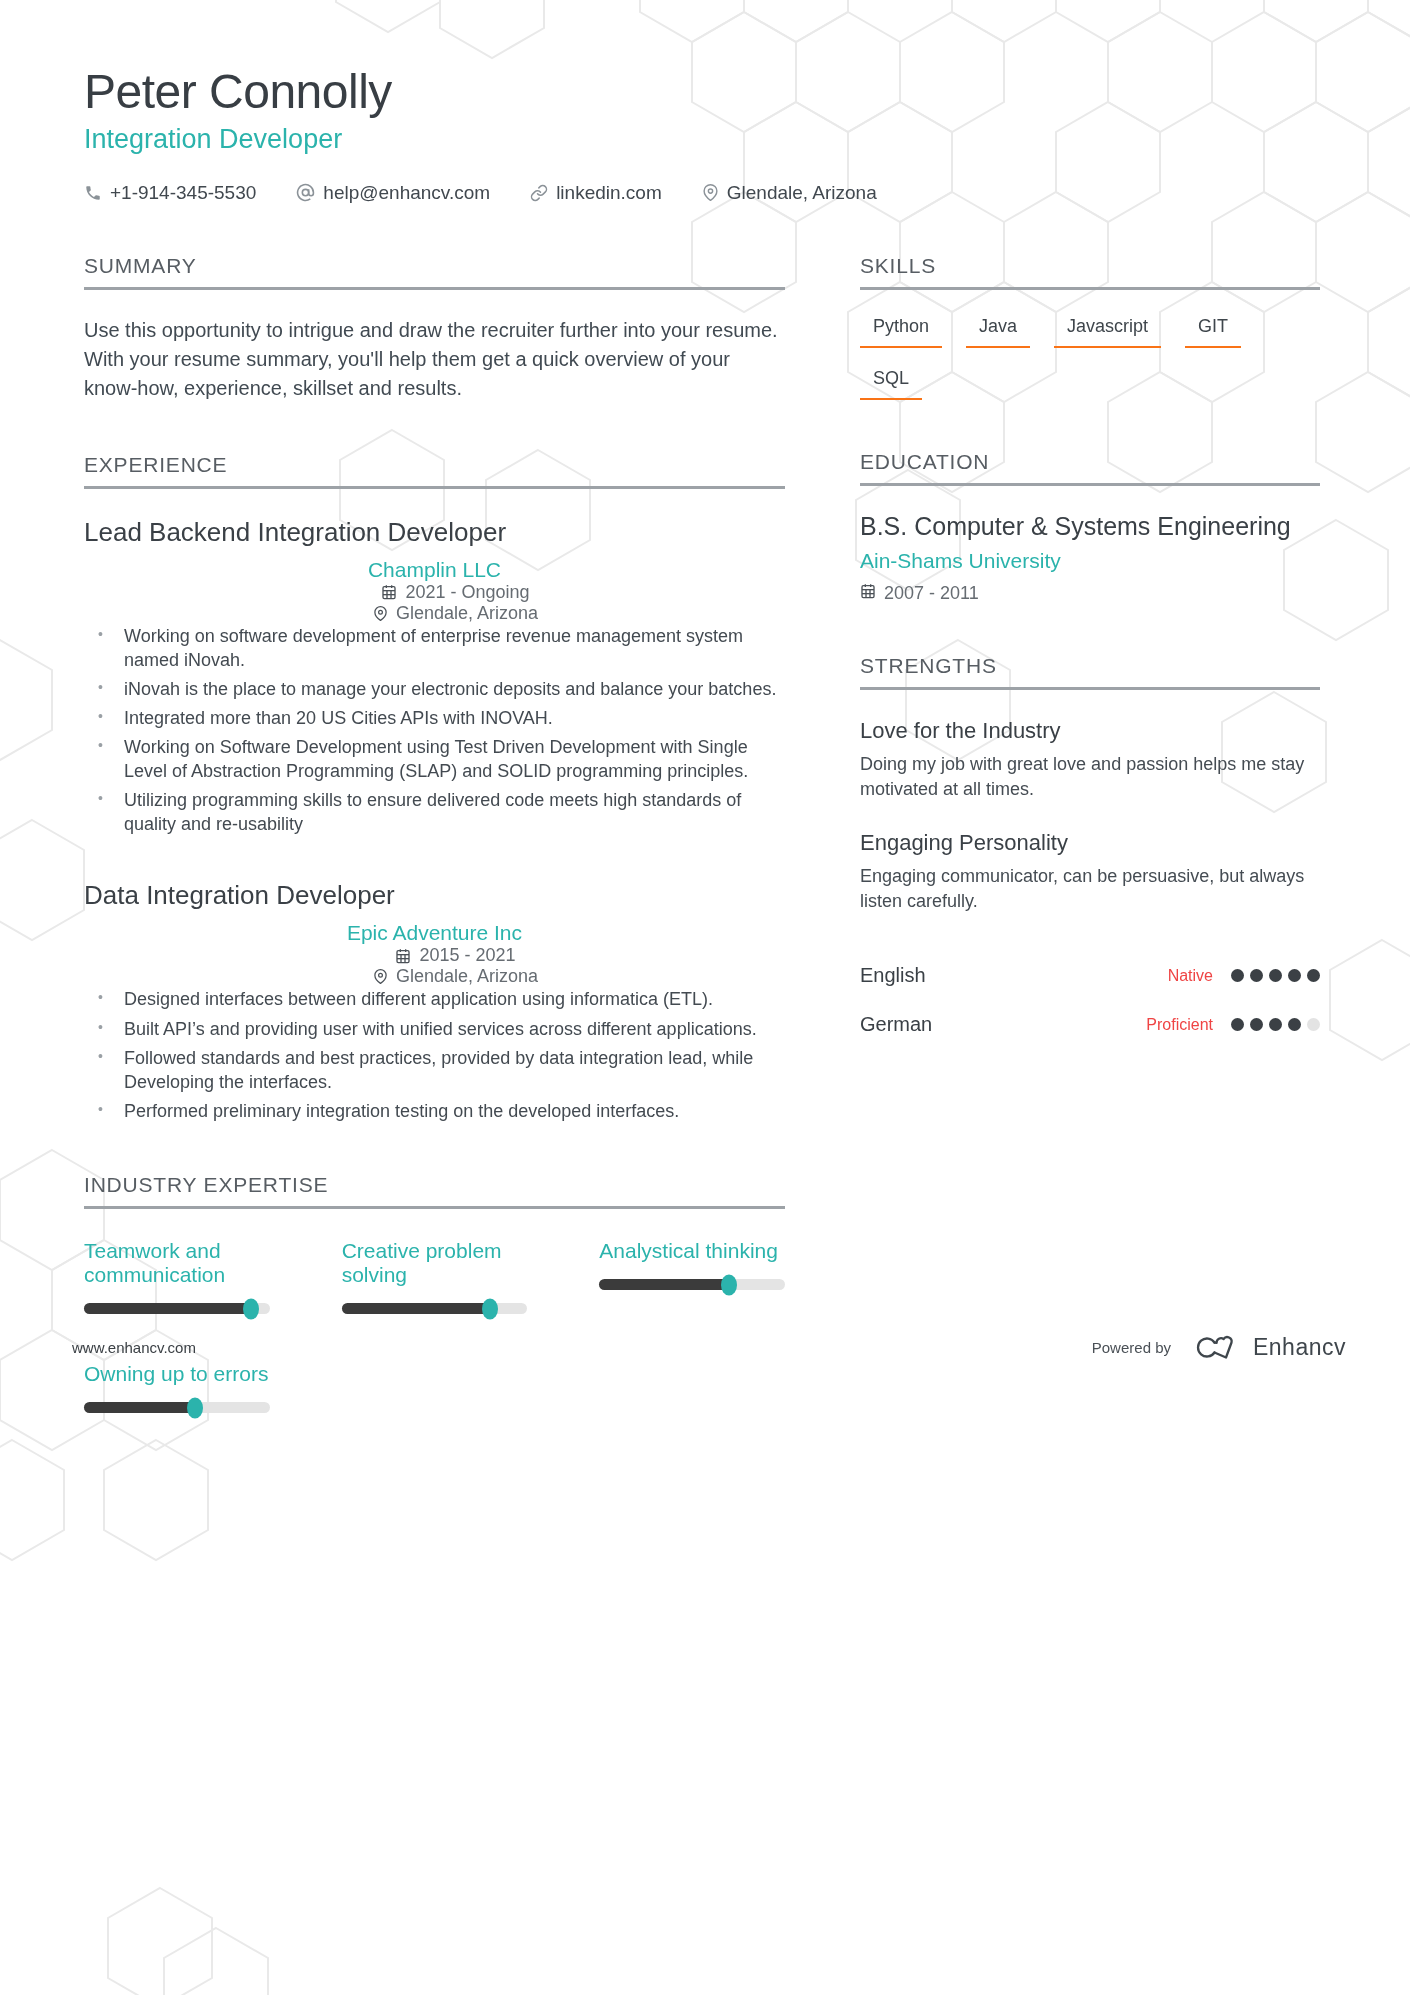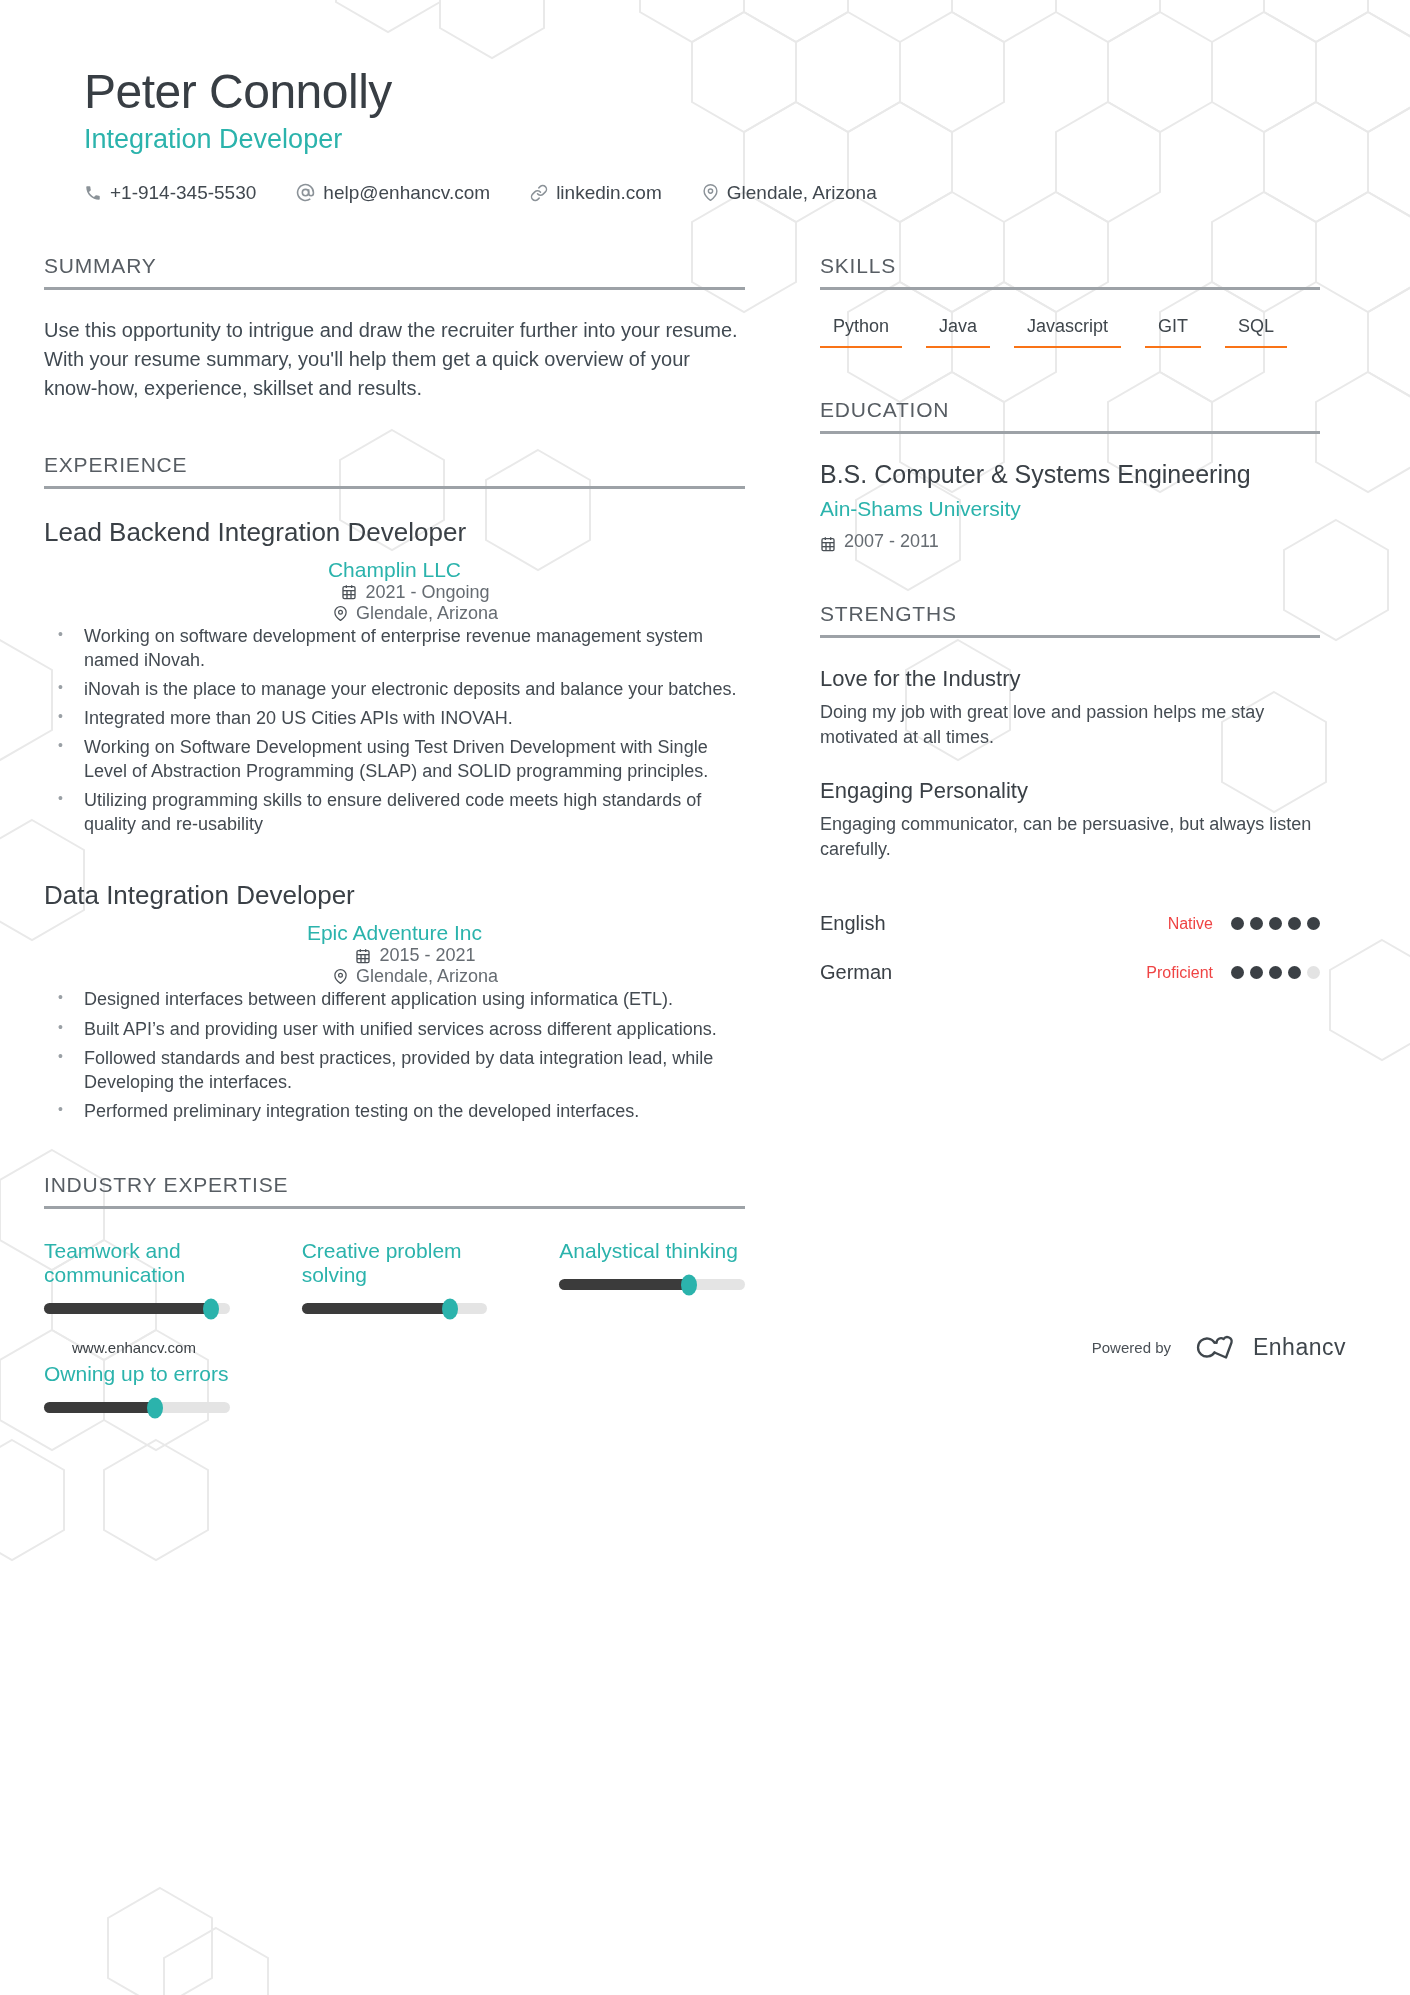--- a/index.html
+++ b/index.html
@@ -12,21 +12,21 @@
 
   
   .header { padding:64px 90px 0 84px; }
   .name { font-size:48px; font-weight:400; color:#383e44; letter-spacing:-0.5px; line-height:1.15; }
   .title { font-size:27px; color:#2bb3ac; margin-top:4px; line-height:1.2; }
   .contact-row { display:flex; align-items:center; margin-top:26px; gap:40px; }
   .contact-item { display:flex; align-items:center; gap:8px; font-size:19px; color:#41484f; }
   .contact-item .cicon { color:#8b9298; display:inline-flex; }
 
   
-  .columns { display:flex; padding:0 90px 0 44px; }
+  .columns { display:flex; padding:0 90px 0 84px; }
   .col-left { width:701px; margin-right:75px; flex:none; }
   .col-right { flex:1; min-width:0; }
 
   .section { margin-top:50px; }
   .section-heading { font-size:21px; font-weight:400; color:#575d63; letter-spacing:0.8px; padding-bottom:9px; border-bottom:3px solid #9da2a7; }
 
   
   .summary-text { margin-top:26px; font-size:20px; line-height:1.45; color:#414a52; }
 
   
@@ -48,21 +48,21 @@
   .exp-fill { position:relative; height:11px; background:#3b3b3b; border-radius:6px 0 0 6px; }
   .exp-knob { position:absolute; right:-8px; top:50%; transform:translateY(-50%); width:16px; height:21px; border-radius:50%; background:#2bb3ac; }
 
   
   .skills-wrap { display:flex; flex-wrap:wrap; margin-top:26px; column-gap:24px; row-gap:20px; }
   .skill-pill { font-size:18px; color:#3f464c; padding:0 13px 9px 13px; border-bottom:2px solid #f97316; }
 
   
   .edu-degree { margin-top:26px; font-size:25px; color:#3a4046; }
   .edu-school { margin-top:8px; font-size:21px; color:#2bb3ac; }
-  .edu-meta { margin-top:10px; display:flex; align-items:flex-end; gap:8px; font-size:18px; color:#666c72; }
+  .edu-meta { margin-top:10px; display:flex; align-items:flex-start; gap:8px; font-size:18px; color:#666c72; }
   .edu-meta .micon { color:#4b5157; display:inline-flex; }
 
   
   .strength { margin-top:28px; }
   .strength-title { font-size:22px; color:#3a4046; }
   .strength-text { margin-top:8px; font-size:18px; line-height:1.4; color:#454c53; }
 
   
   .lang-row { display:flex; align-items:center; margin-top:26px; }
   .lang-name { font-size:20px; color:#3a4046; flex:1; }

